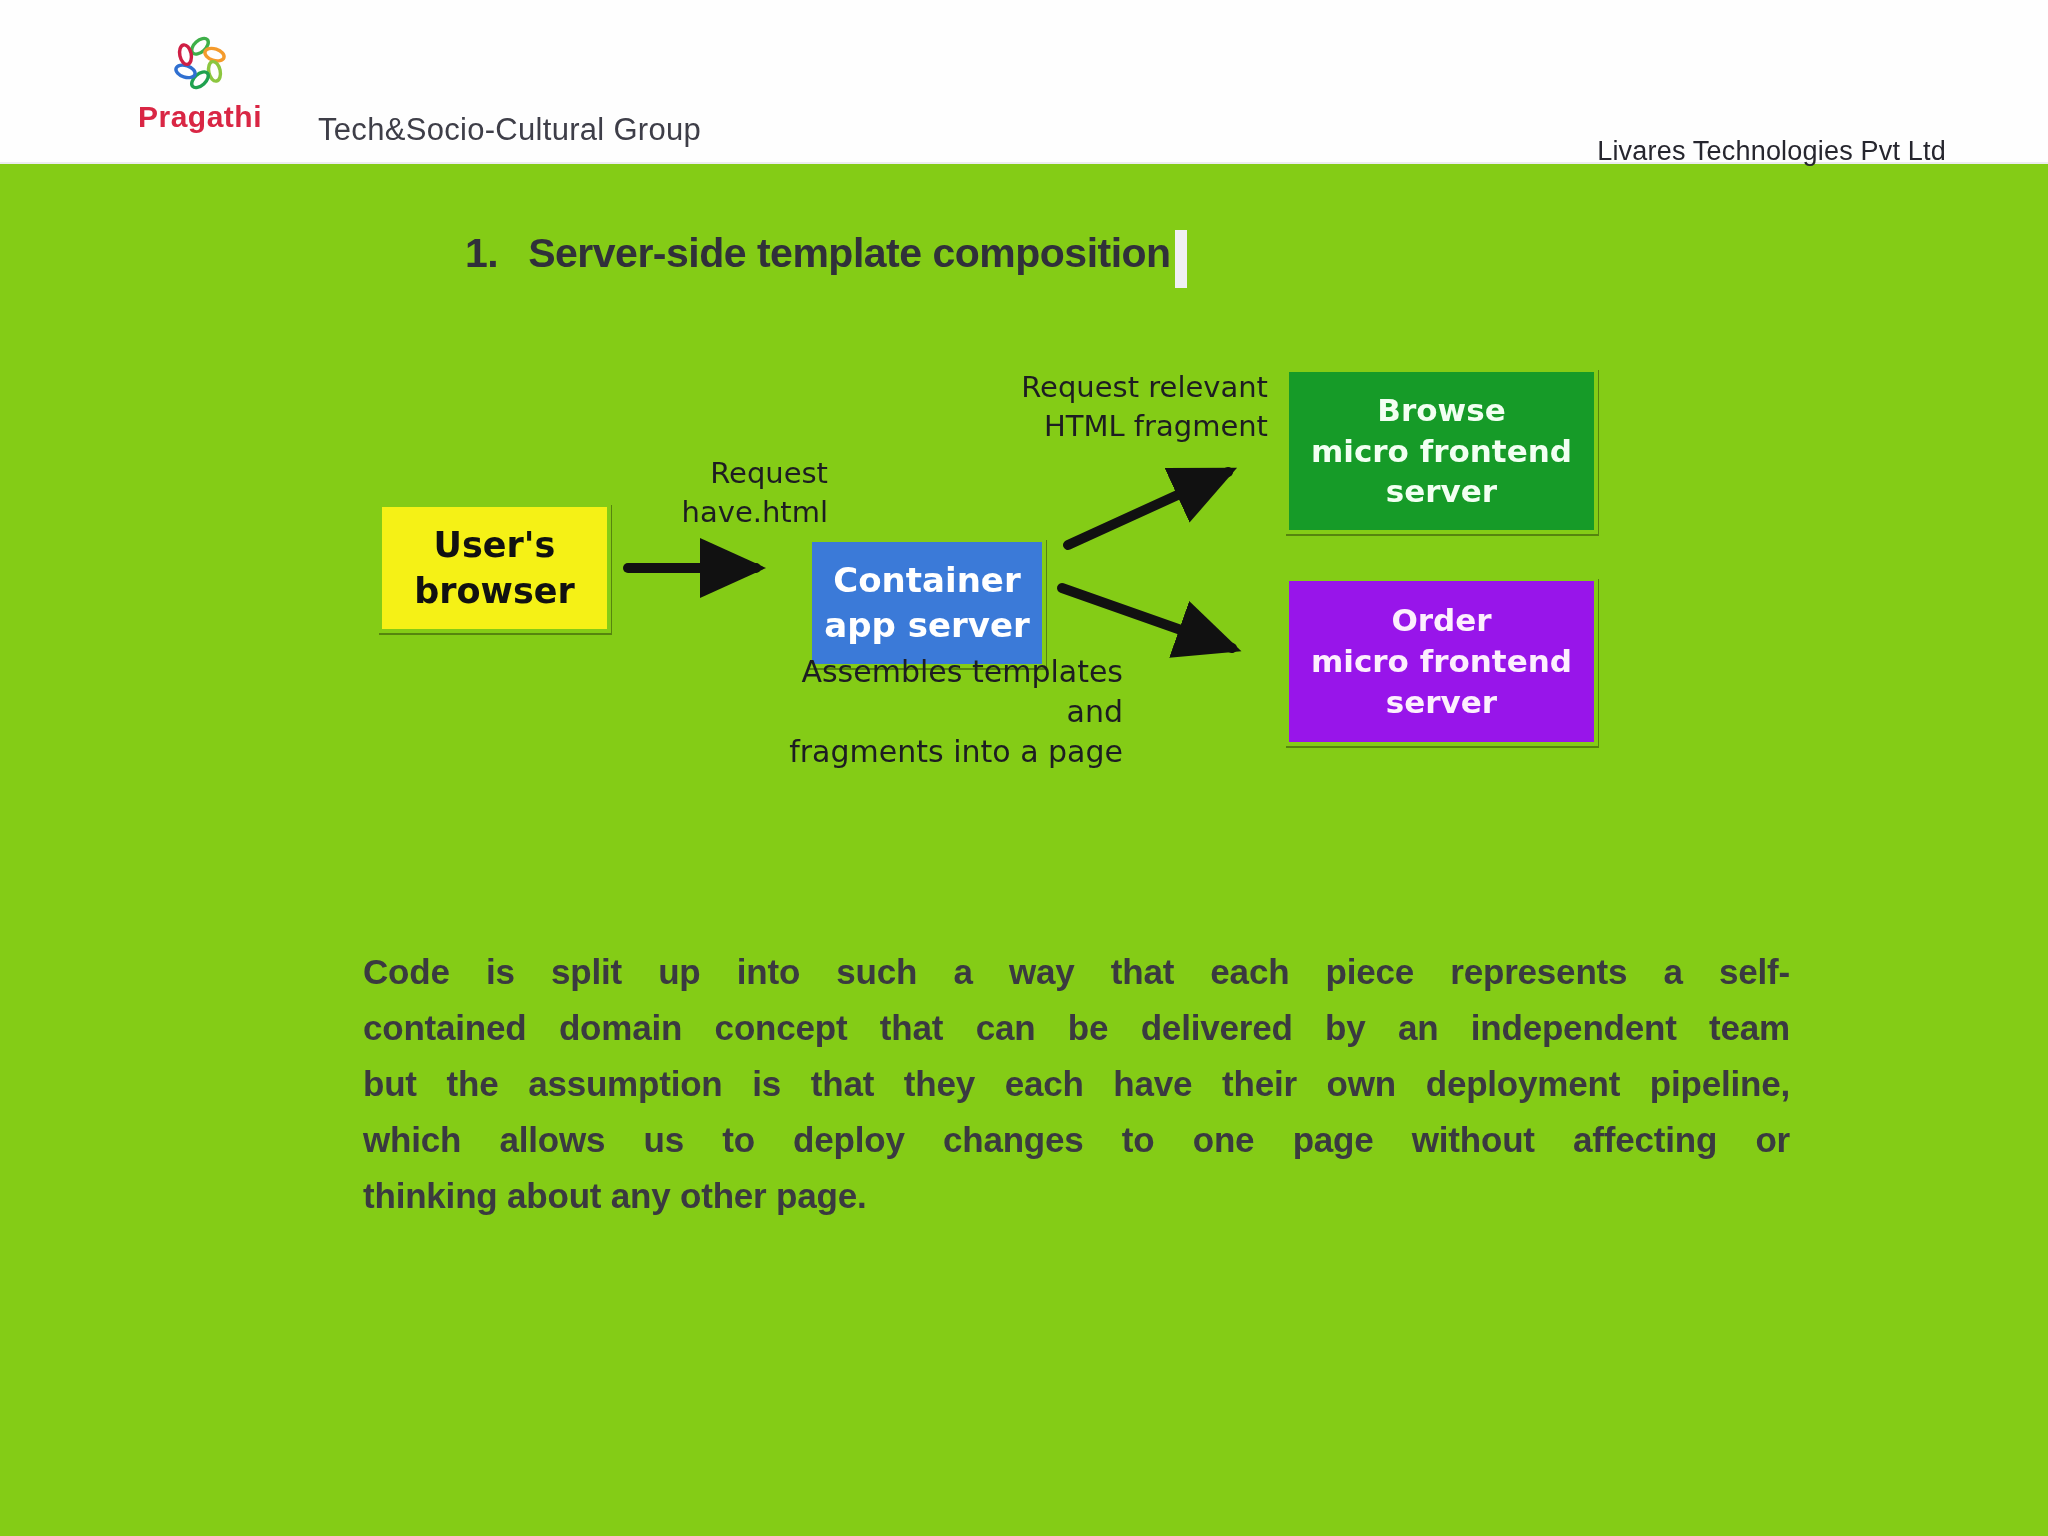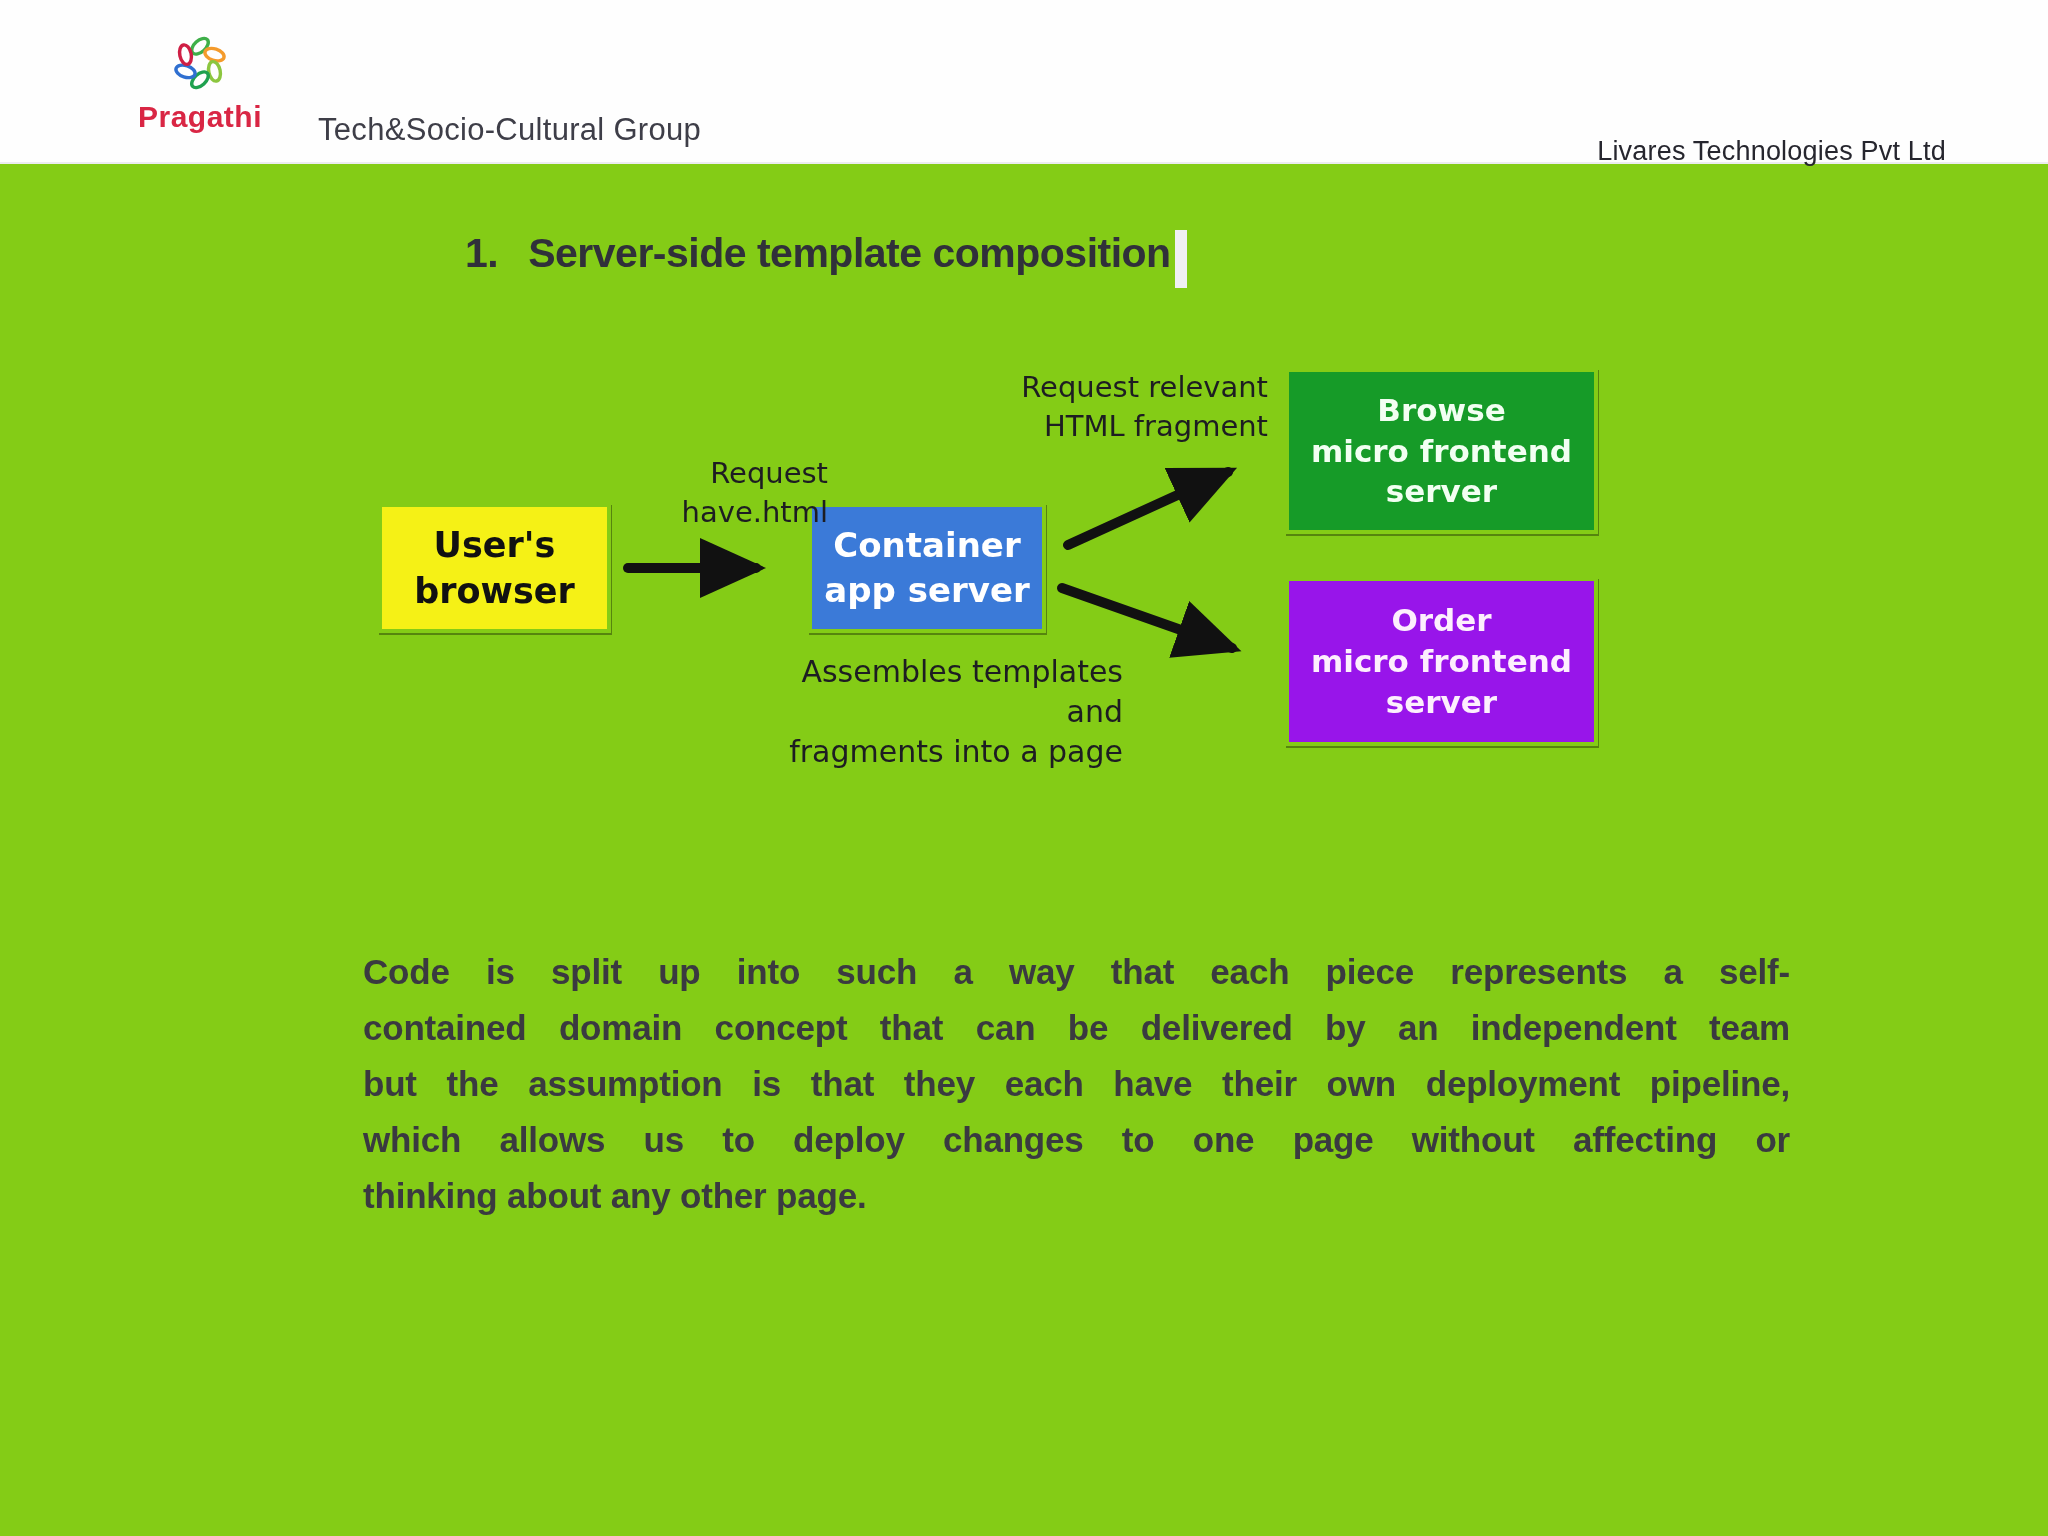--- a/index.html
+++ b/index.html
@@ -157,21 +157,21 @@
           <path d="M0,0 L6.6,3 L0,6 Z" fill="#111111"></path>
         </marker>
       </defs>
       <line x1="628" y1="568" x2="756" y2="568" stroke="#111111" stroke-width="10" stroke-linecap="round" marker-end="url(#ah)"></line>
       <line x1="1068" y1="545" x2="1228" y2="472" stroke="#111111" stroke-width="10" stroke-linecap="round" marker-end="url(#ah)"></line>
       <line x1="1062" y1="588" x2="1232" y2="648" stroke="#111111" stroke-width="10" stroke-linecap="round" marker-end="url(#ah)"></line>
     </svg>
 
     <div class="node node-users dfont" style="background: rgb(245, 241, 22); color: rgb(17, 17, 17);">User's
 browser</div>
-    <div class="node node-container dfont" style="background: rgb(59, 122, 216); color: rgb(255, 255, 255);">Container
+    <div class="node node-container dfont" style="background: rgb(59, 122, 216); color: rgb(255, 255, 255); margin-top: 35px;">Container
 app server</div>
     <div class="node node-browse dfont" style="background: rgb(22, 155, 40); color: rgb(242, 255, 242);">Browse
 micro frontend
 server</div>
     <div class="node node-order dfont" style="background: rgb(152, 21, 234); color: rgb(253, 239, 253);">Order
 micro frontend
 server</div>
 
     <div class="diagram-label label-request-index dfont">Request
 have.html</div>

